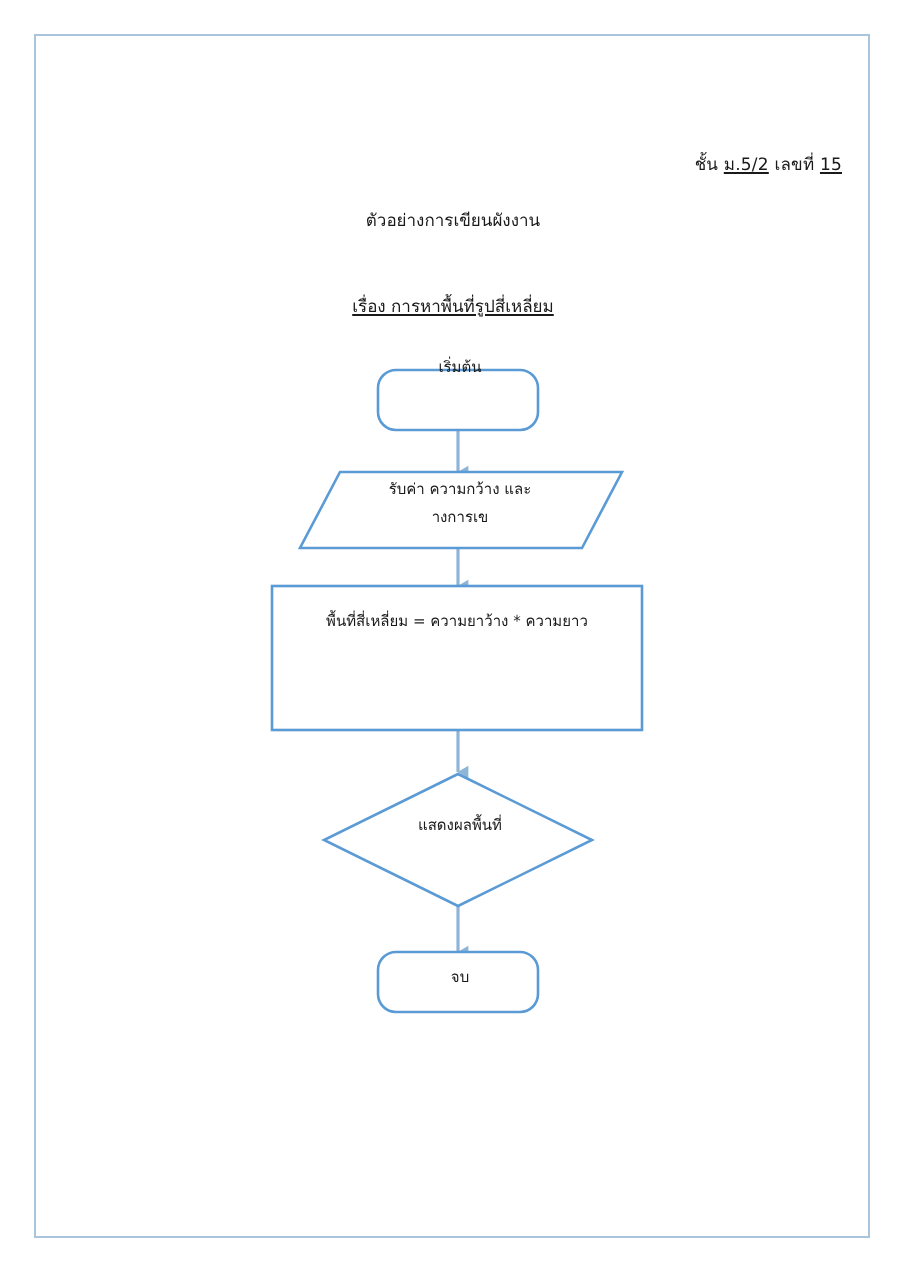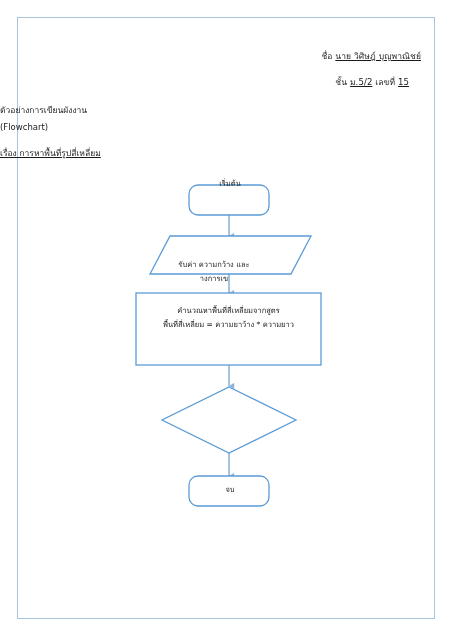--- a/index.html
+++ b/index.html
@@ -35,26 +35,27 @@
     font-size: 8.5px;
     color: #1a1a1a;
     white-space: nowrap;
     letter-spacing: 0.1px;
   }
   .ul {
     text-decoration: underline;
     text-underline-offset: 1px;
   }
   #hdr-name  { right: 32px; top: 49px; }
-  #hdr-class { right: 44px; top: 75px; }
+  #hdr-class { right: 32px; top: 75px; }
 
   .title-line {
     position: absolute;
     width: 453px;
     left: 0;
+    text-align: center;
     font-size: 8.5px;
     color: #1a1a1a;
     white-space: nowrap;
   }
   
   #title-1 { top: 103px; transform: translateX(0px); }
   #title-2 { top: 122px; }
   #title-3 { top: 146px; text-decoration: underline; }
 
   
@@ -68,46 +69,41 @@
   .shape-txt {
     position: absolute;
     text-align: center;
     font-size: 7.5px;
     color: #1a1a1a;
     line-height: 1.9;
     white-space: nowrap;
     pointer-events: none;
   }
   #txt-start   { left: 165px; top: 177px; width: 130px; }
-  #txt-input   { left: 134px; top: 238px; width: 160px; margin-top: 20px; }
+  #txt-input   { left: 150px; top: 238px; width: 160px; }
   #txt-process { left: 126px; top: 304px; width: 205px; }
   #txt-decide  { left: 165px; top: 406px; width: 130px; }
   #txt-end     { left: 165px; top: 483px; width: 130px; font-family: Liberation Mono, monospace; }
 </style>
 </head>
 <body>
 
 <div id="page">
 
   <div id="page-frame"></div>
 
-  <div class="hdr" id="hdr-name">
-    <span>ชื่อ</span>
-    <span class="ul">นาย วิศิษฎ์ บุญพาณิชย์</span>
-  </div>
 
   <div class="hdr" id="hdr-class">
     <span>ชั้น</span>
     <span class="ul">ม.5/2</span>
     <span>เลขที่</span>
     <span class="ul">15</span>
   </div>
 
   <div class="title-line" id="title-1">ตัวอย่างการเขียนผังงาน</div>
-  <div class="title-line" id="title-2">(Flowchart)</div>
   <div class="title-line" id="title-3">เรื่อง การหาพื้นที่รูปสี่เหลี่ยม</div>
 
   <svg id="flow" viewBox="0 0 453 640">
     <defs>
       <marker id="arrow" markerWidth="7" markerHeight="7" refX="3.5" refY="5.6" orient="auto" markerUnits="userSpaceOnUse">
         <path d="M0.4,0.4 L3.5,5.8 L6.6,0.4 Z" fill="#8eb4d8"></path>
       </marker>
     </defs>
 
     <g stroke="#8eb4d8" stroke-width="1.6" fill="none" marker-end="url(#arrow)">
@@ -131,24 +127,24 @@
   <div class="shape-txt" id="txt-start">
     <div>เริ่มต้น</div>
   </div>
 
   <div class="shape-txt" id="txt-input">
     <div>รับค่า ความกว้าง และ</div>
     <div>างการเข</div>
   </div>
 
   <div class="shape-txt" id="txt-process">
-    <div>คำนวณหาพื้นที่สี่เหลี่ยมจากสูตร</div>
     <div>พื้นที่สี่เหลี่ยม = ความยาว้าง * ความยาว</div>
   </div>
 
   <div class="shape-txt" id="txt-decide">
+    <div>แสดงผลพื้นที่</div>
   </div>
 
   <div class="shape-txt" id="txt-end">
     <div>จบ</div>
   </div>
 
 </div>
 
 </body></html>

